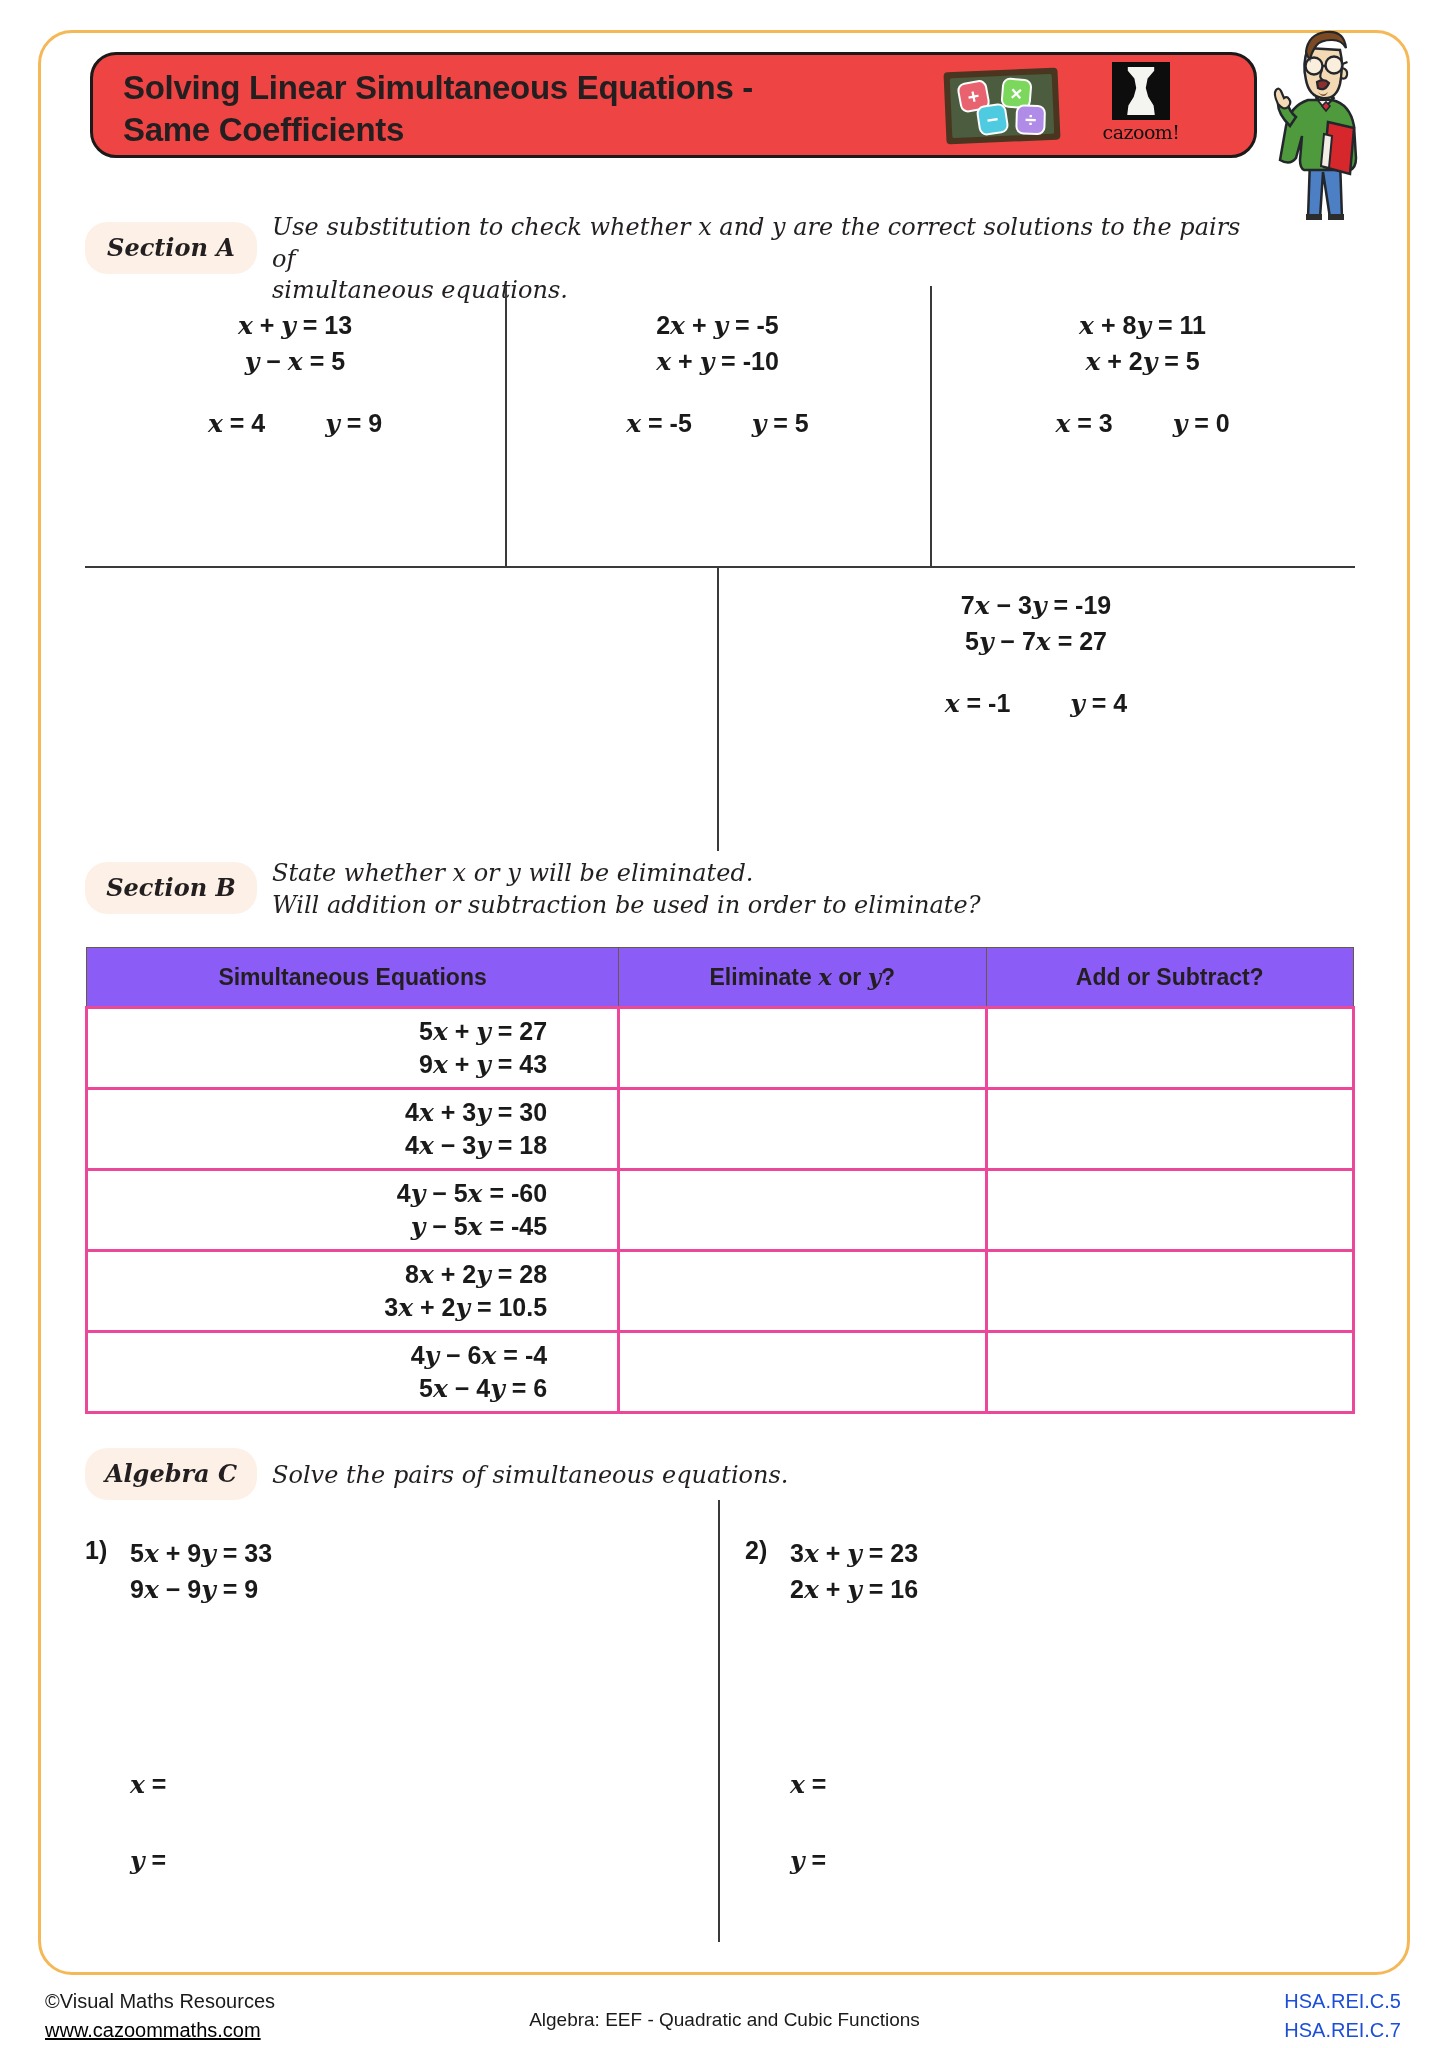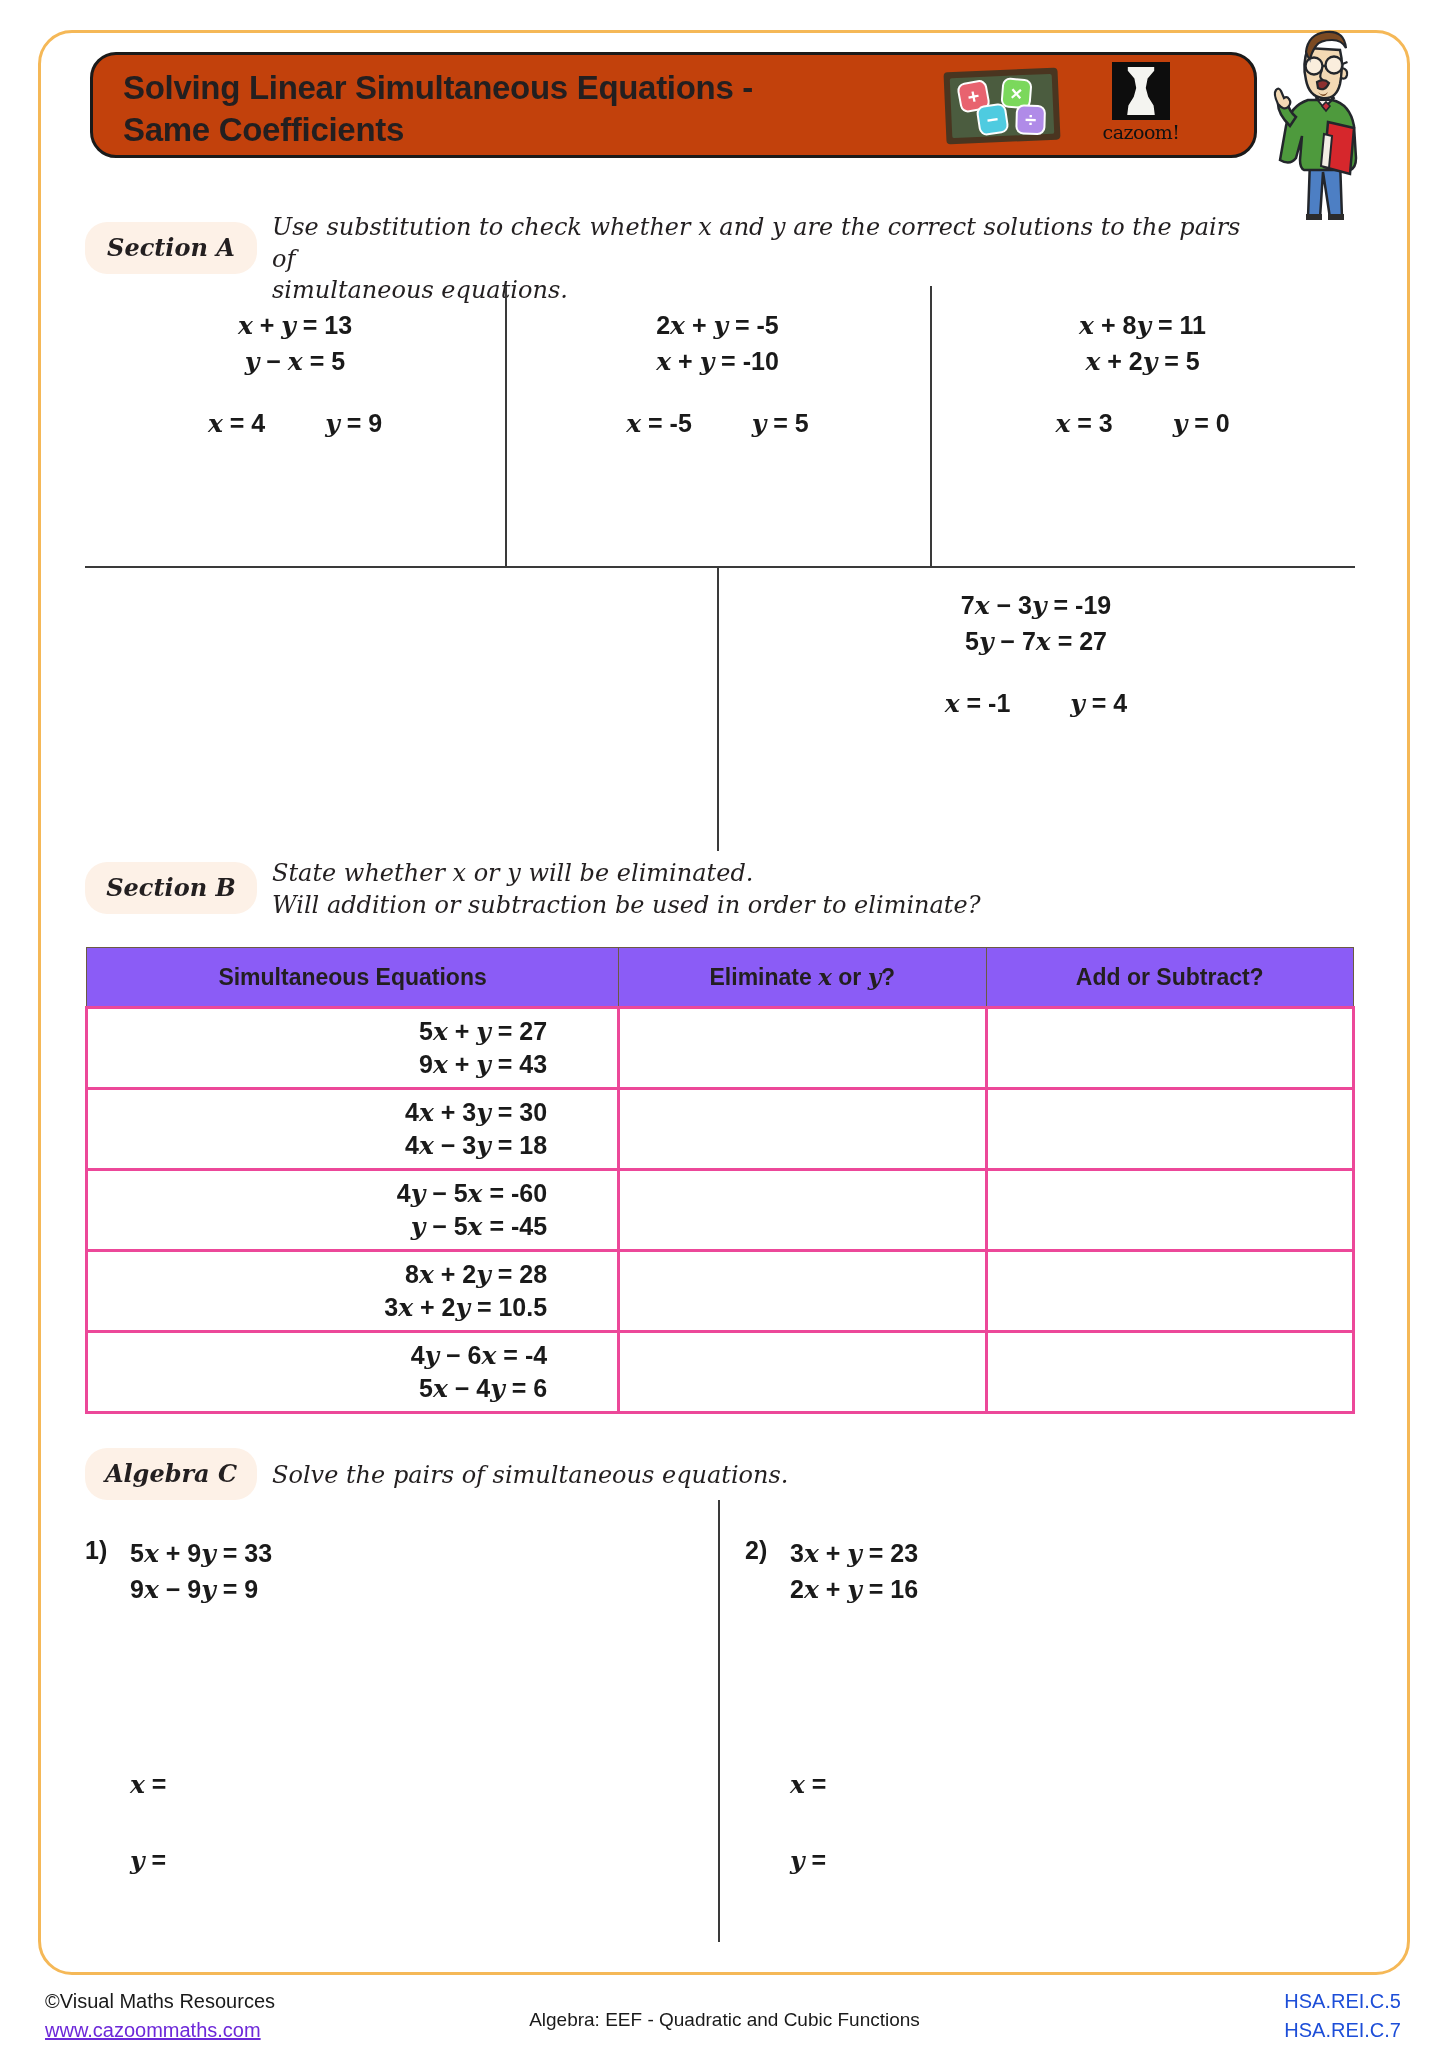--- a/index.html
+++ b/index.html
@@ -31,21 +31,21 @@
 
   
   .title-box {
     position: absolute;
     left: 90px;
     top: 52px;
     width: 1167px;
     height: 106px;
     border: 3px solid #1a1a1a;
     border-radius: 26px;
-    background: #c2410c;
+    background: #ef4444;
     box-sizing: border-box;
   }
   .title-text {
     position: absolute;
     left: 30px;
     top: 12px;
     width: 820px;
     font-size: 33px;
     font-weight: bold;
     line-height: 1.26;
@@ -212,21 +212,21 @@
   .secC-divider { position: absolute; left: 718px; top: 1500px; width: 2px; height: 442px; background: #3a3a3a; }
   .cq { position: absolute; }
   .cq .num { position: absolute; left: 0; top: 0; }
   .cq .body { margin-left: 45px; line-height: 1.38; }
   .cq-ans { position: absolute; }
   .cq-ans div { margin-bottom: 47px; }
 
   
   .footer { position: absolute; left: 0; top: 1987px; width: 1449px; height: 60px; }
   .f-left { position: absolute; left: 45px; top: 0; font-size: 20px; color: #1a1a1a; line-height: 1.45; }
-  .f-left a { color: #6d28d9; text-decoration: underline; }
+  .f-left a { color: #000000; text-decoration: underline; }
   .f-center { position: absolute; left: 0; top: 22px; width: 1449px; text-align: center; font-size: 19px; color: #1a1a1a; }
   .f-right { position: absolute; right: 48px; top: 0; text-align: left; font-size: 20px; color: #1d4ed8; line-height: 1.45; }
 </style>
 </head>
 <body>
 
 <div class="page-frame"></div>
 
 <div class="title-box">
   <div class="title-text">

